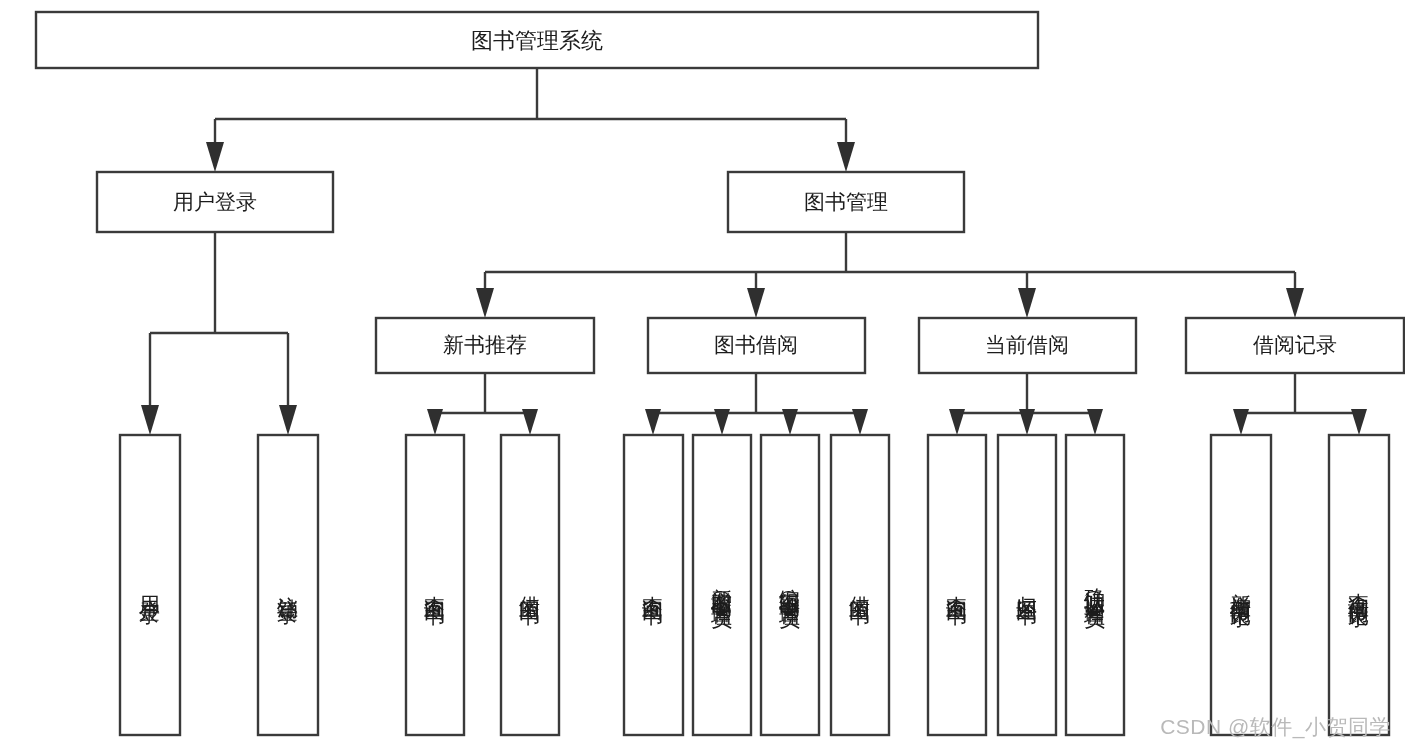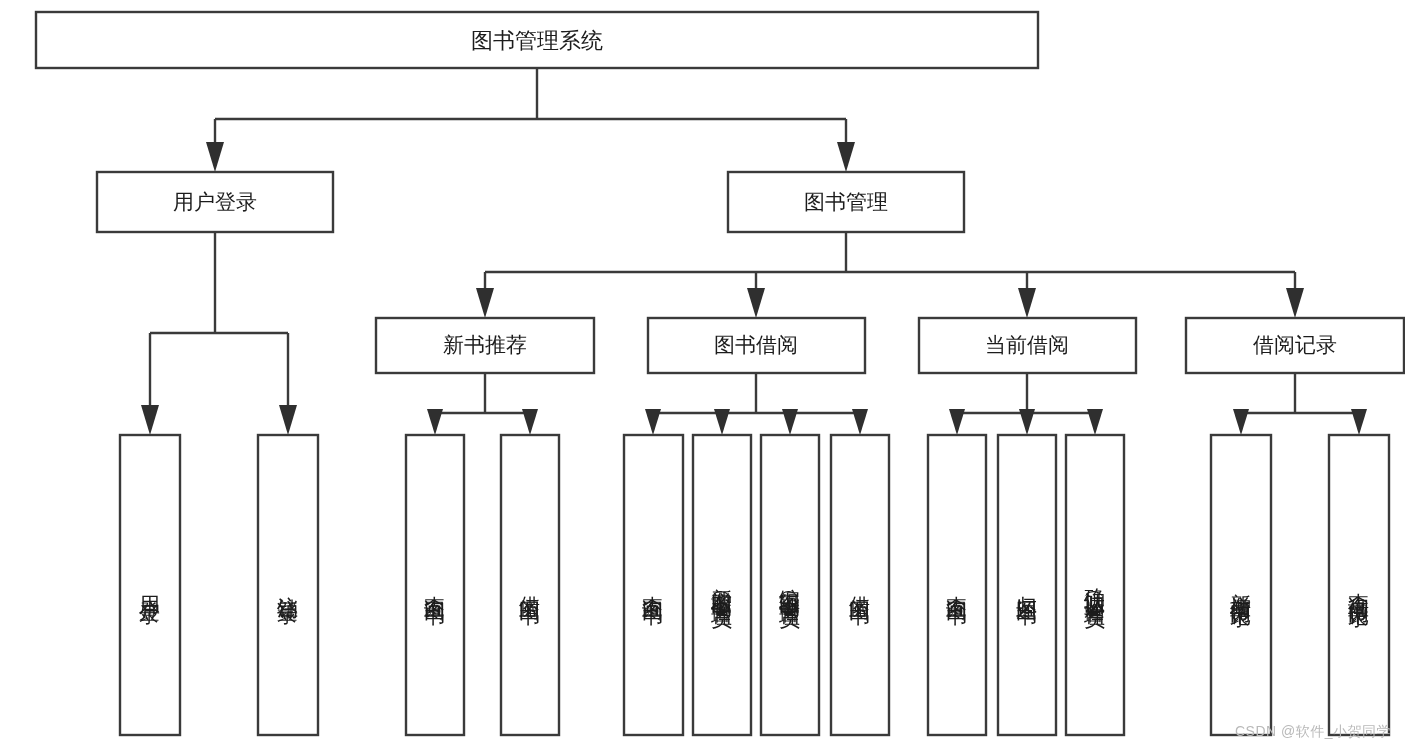--- a/index.html
+++ b/index.html
@@ -57,21 +57,21 @@
     fill: #1c1c1c;
     text-anchor: middle;
     writing-mode: vertical-rl;
     letter-spacing: 3px;
   }
   .watermark {
     position: absolute;
     right: 14px;
     bottom: 6px;
     font-family: "Liberation Sans", "DejaVu Sans", sans-serif;
-    font-size: 14px;
+    font-size: 21px;
     color: #b9b9b9;
     white-space: nowrap;
     letter-spacing: 0.5px;
     pointer-events: none;
   }
 </style>
 </head>
 <body>
 
 <div id="diagram-root">

